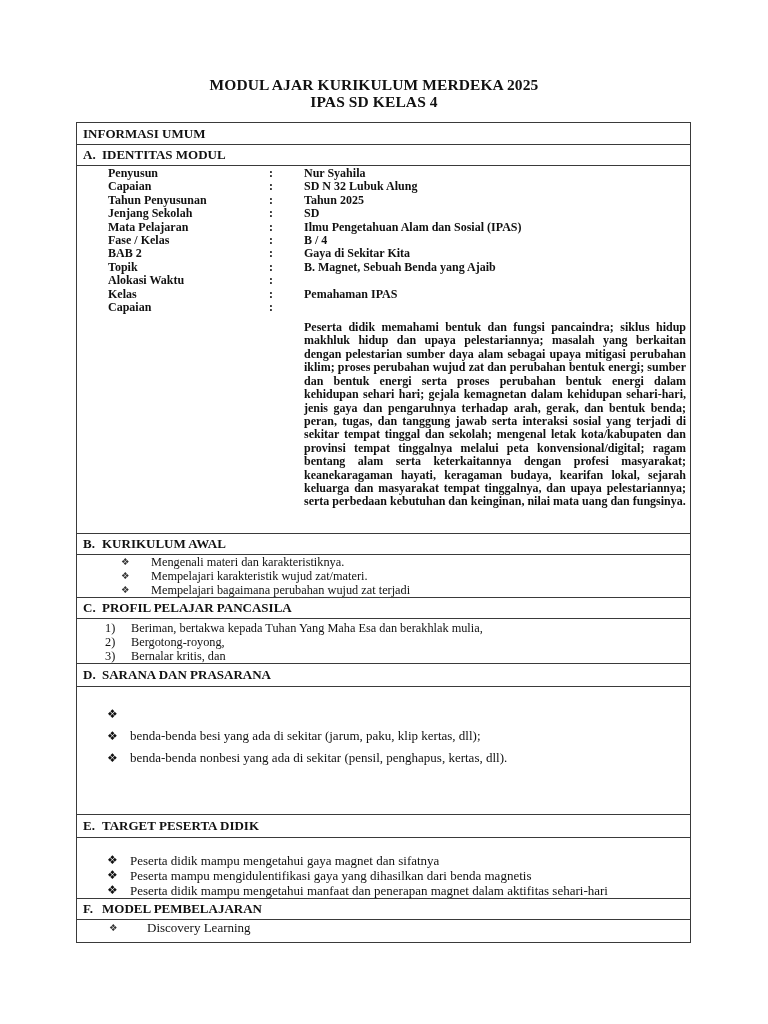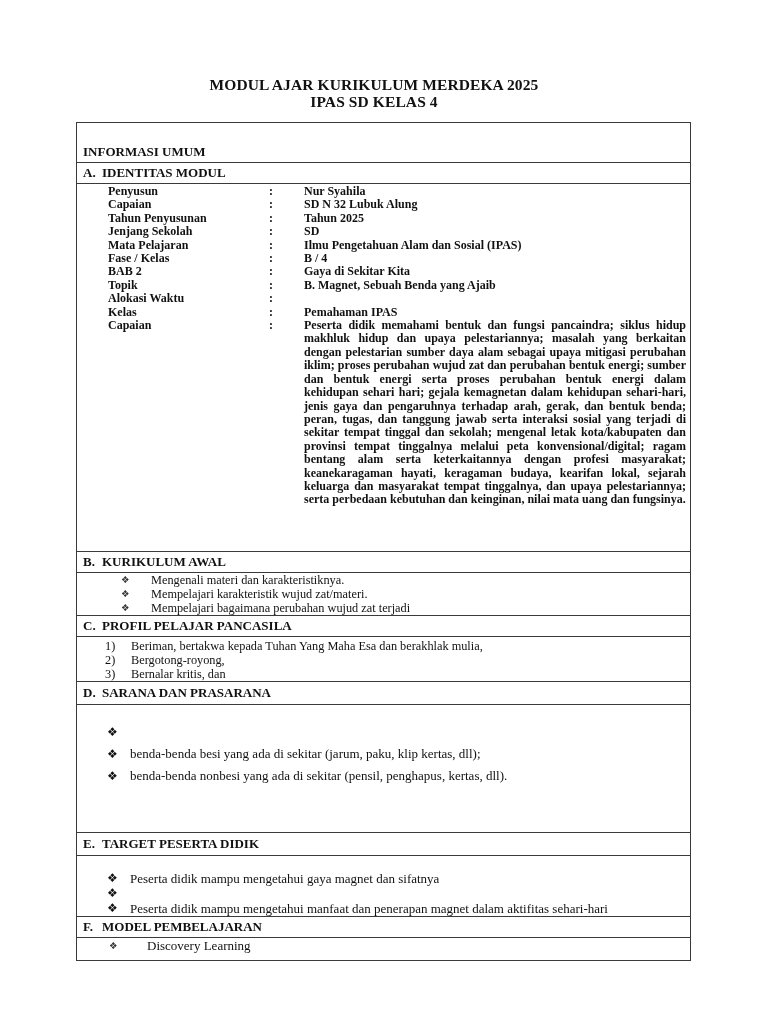--- a/index.html
+++ b/index.html
@@ -22,21 +22,21 @@
     display: flex; align-items: center;
   }
   .hdr .letter { display: inline-block; width: 19px; }
 
   
   .ident { padding-top: 1px; }
   .ident-row { display: flex; font-weight: bold; font-size: 12px; line-height: 13.4px; }
   .ident-label { width: 161px; padding-left: 31px; flex: none; }
   .ident-colon { width: 35px; flex: none; }
   .ident-value { width: 382px; flex: none; }
-  .justify { text-align: justify; }
+  .justify { text-align: justify; margin-top: 20px; }
 
   .bul-list { list-style: none; margin: 0; padding: 0; }
   .small-bul li { font-size: 12.3px; line-height: 14px; display: flex; }
   .small-bul .bul { width: 30px; padding-left: 44px; flex: none; font-size: 9.5px; color: #333; }
 
   .num-list li { font-size: 12.3px; line-height: 14px; display: flex; }
   .num-list .num { width: 26px; padding-left: 28px; flex: none; }
 
   .big-bul li { font-size: 13px; line-height: 22px; display: flex; }
   .big-bul .bul { width: 23px; padding-left: 30px; flex: none; font-size: 12px; }
@@ -48,21 +48,21 @@
 </head>
 <body>
 
 <div class="title-block">
   <div class="title-line">MODUL AJAR KURIKULUM MERDEKA 2025</div>
   <div class="title-line">IPAS SD KELAS 4</div>
 </div>
 
 <div class="doc-table">
 
-  <div class="row hdr" style="height:21px;margin-top:18px;">
+  <div class="row hdr" style="height:21px;">
     <span>INFORMASI UMUM</span>
   </div>
 
   <div class="row hdr" style="height:21px;">
     <span class="letter">A.</span>
     <span>IDENTITAS MODUL</span>
   </div>
   <div class="row ident" style="height:368px;">
     <div class="ident-row">
       <span class="ident-label">Penyusun</span>
@@ -187,20 +187,21 @@
     <span>TARGET PESERTA DIDIK</span>
   </div>
   <div class="row" style="height:61px; padding-top:15px; box-sizing:border-box;">
     <ul class="bul-list mid-bul">
       <li>
         <span class="bul">❖</span>
         <span>Peserta didik mampu mengetahui gaya magnet dan sifatnya</span>
       </li>
       <li>
         <span class="bul">❖</span>
+        <span>Peserta mampu mengidulentifikasi gaya yang dihasilkan dari benda magnetis</span>
       </li>
       <li>
         <span class="bul">❖</span>
         <span>Peserta didik mampu mengetahui manfaat dan penerapan magnet dalam aktifitas sehari-hari</span>
       </li>
     </ul>
   </div>
 
   <div class="row hdr" style="height:21px;">
     <span class="letter">F.</span>

